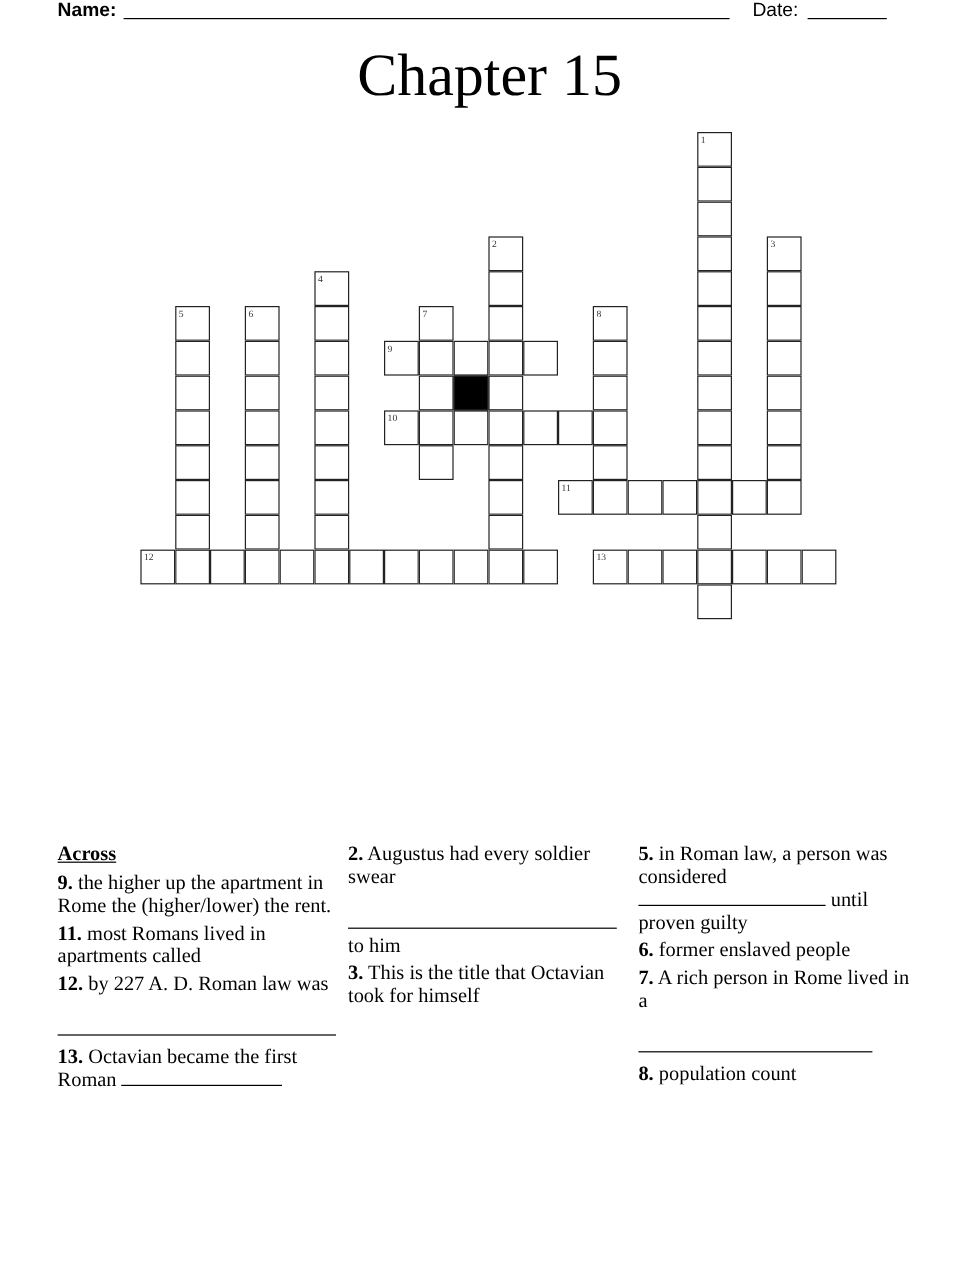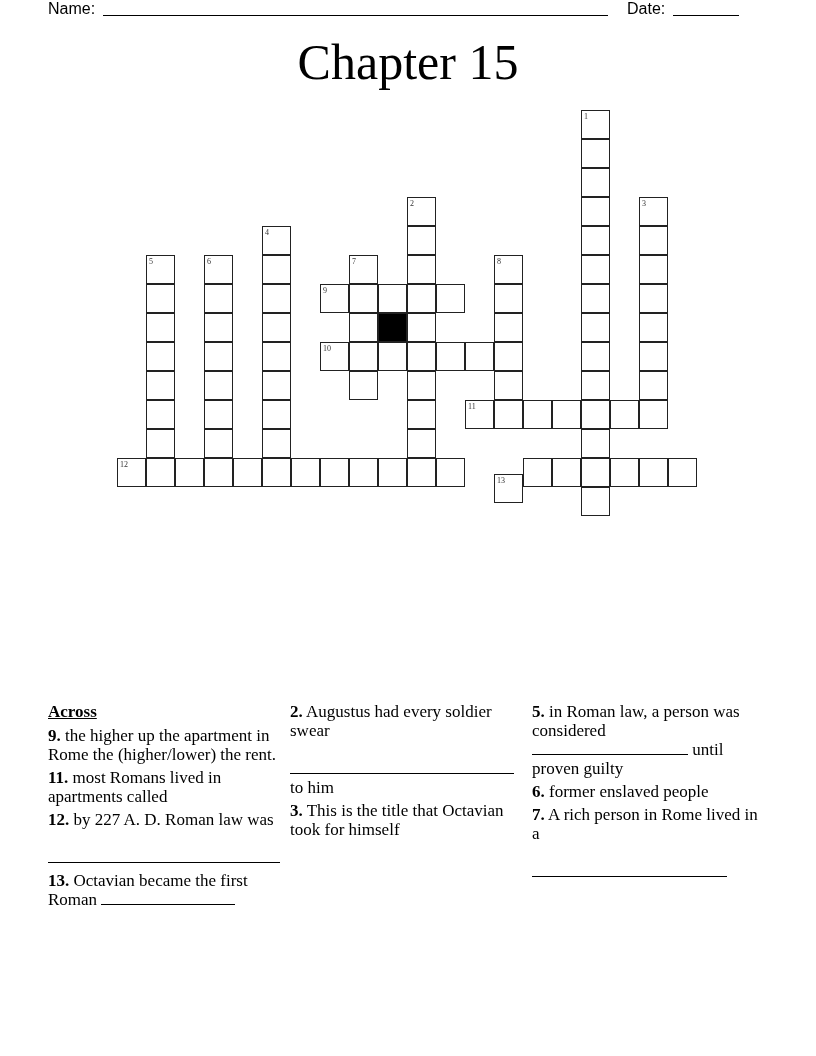--- a/index.html
+++ b/index.html
@@ -1,18 +1,18 @@
 <!DOCTYPE html>
 <html><head>
 <meta charset="utf-8">
 <style>
   html, body { margin:0; padding:0; background:#ffffff; }
   body { width:816px; height:1056px; position:relative; overflow:hidden; font-family:"Liberation Serif", serif; color:#000; }
   .header-row { position:absolute; top:0; left:48px; width:700px; height:20px; font-family:"Liberation Sans", sans-serif; font-size:16px; line-height:18px; }
-  .name-label { position:absolute; left:0; top:0; }
+  .name-label { position:absolute; left:0; top:0;font-weight:bold; }
   .name-line { position:absolute; left:55px; top:15px; width:505px; border-bottom:1px solid #000; height:0; }
   .date-label { position:absolute; left:579px; top:0; }
   .date-line { position:absolute; left:625px; top:15px; width:66px; border-bottom:1px solid #000; height:0; }
   .title { position:absolute; top:32px; left:0; width:816px; text-align:center; font-size:50px; line-height:60px; font-family:"Liberation Serif", serif; }
   .grid { position:absolute; left:117px; top:110px; width:582px; height:408px; }
   .cell { position:absolute; width:29px; height:29px; box-sizing:border-box; border:1.5px solid #222; background:#fff; }
   .cell.black { background:#000; }
   .cell .num { position:absolute; left:2px; top:1px; font-size:8px; line-height:9px; font-family:"Liberation Serif", serif; color:#333; }
   .clues { position:absolute; top:702px; font-size:17px; line-height:19px; }
   .col1 { left:48px; width:236px; }
@@ -140,21 +140,21 @@
     <div class="cell" style="left: 0px; top: 348px;">
       <span class="num">12</span>
     </div>
     <div class="cell" style="left: 58px; top: 348px;"></div>
     <div class="cell" style="left: 116px; top: 348px;"></div>
     <div class="cell" style="left: 174px; top: 348px;"></div>
     <div class="cell" style="left: 203px; top: 348px;"></div>
     <div class="cell" style="left: 232px; top: 348px;"></div>
     <div class="cell" style="left: 261px; top: 348px;"></div>
     <div class="cell" style="left: 319px; top: 348px;"></div>
-    <div class="cell" style="left: 377px; top: 364px; text-align: center;">
+    <div class="cell" style="left: 377px; top: 348px; text-align: center;">
       <span class="num">13</span>
     </div>
     <div class="cell" style="left: 406px; top: 348px;"></div>
     <div class="cell" style="left: 435px; top: 348px;"></div>
     <div class="cell" style="left: 493px; top: 348px;"></div>
     <div class="cell" style="left: 522px; top: 348px;"></div>
     <div class="cell" style="left: 551px; top: 348px;"></div>
     <div class="cell black" style="left: 261px; top: 203px;"></div>
   </div>
 
@@ -168,13 +168,14 @@
 
 <div class="clues col2">
   <div class="clue"><b>2.</b> <span>Augustus had every soldier swear</span><br><br><span class="blank" style="width:224px;"></span><br><span>to him</span></div>
   <div class="clue"><b>3.</b> <span>This is the title that Octavian took for himself</span></div>
 </div>
 
 <div class="clues col3">
   <div class="clue"><b>5.</b> <span>in Roman law, a person was considered</span><br><span class="blank" style="width:156px;"></span> <span>until proven guilty</span></div>
   <div class="clue"><b>6.</b> <span>former enslaved people</span></div>
   <div class="clue"><b>7.</b> <span>A rich person in Rome lived in a</span><br><br><span class="blank" style="width:195px;"></span></div>
+  <div class="clue"><b>8.</b> <span>population count</span></div>
 </div>
 
 </body></html>

